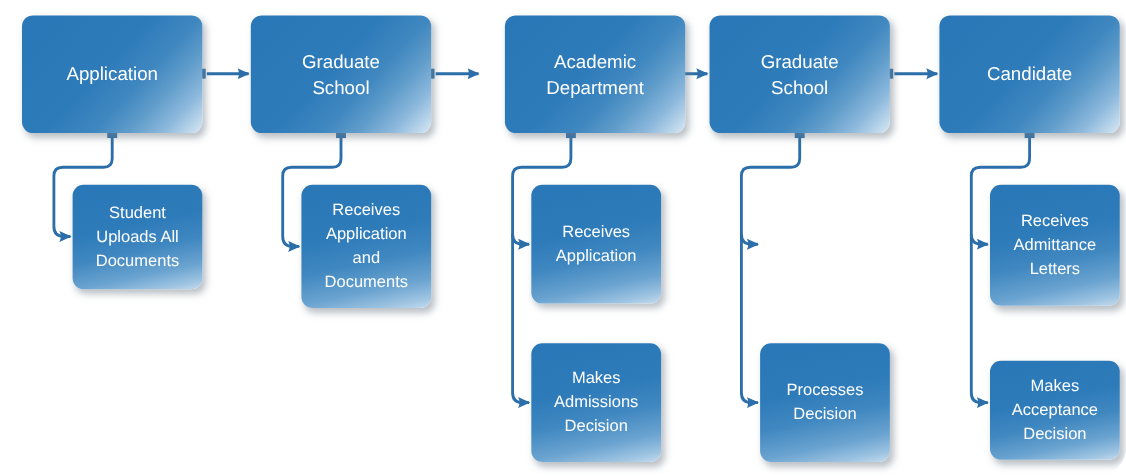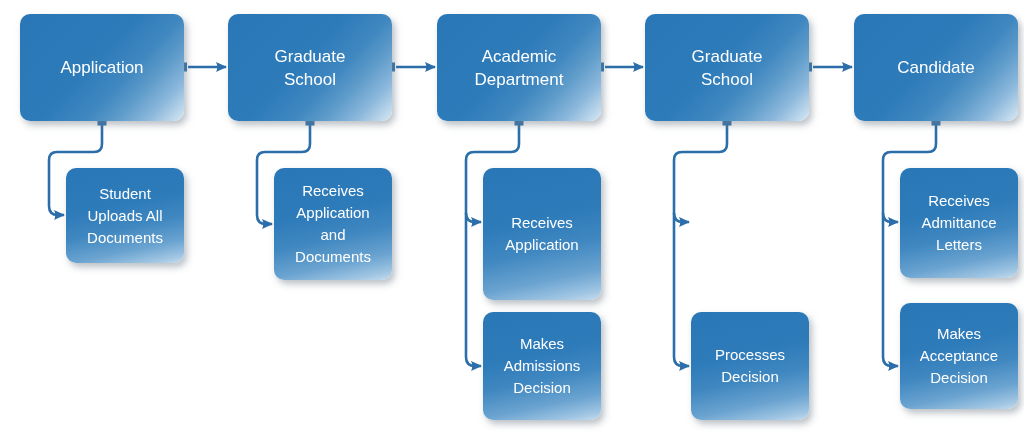--- a/index.html
+++ b/index.html
@@ -74,45 +74,45 @@
       <path d="M883,213 Q883,222 892,222 H898" marker-end="url(#arrow)"></path>
     </g>
   </svg>
 
   <div class="node main-node" style="left:20px">
     <span>Application</span>
   </div>
   <div class="node main-node" style="left:228px">
     <span>Graduate School</span>
   </div>
-  <div class="node main-node" style="left:437px">
+  <div class="node main-node" style="left:459px">
     <span>Academic Department</span>
   </div>
   <div class="node main-node" style="left:645px">
     <span>Graduate School</span>
   </div>
   <div class="node main-node" style="left:854px">
     <span>Candidate</span>
   </div>
 
   <div class="node sub-node" style="left:66px;top:168px;height:95px">
     <span>Student Uploads All Documents</span>
   </div>
   <div class="node sub-node" style="left:274px;top:168px;height:112px">
     <span>Receives Application and Documents</span>
   </div>
-  <div class="node sub-node" style="left:483px;top:168px;height:132px">
+  <div class="node sub-node" style="left:483px;top:168px;height:108px">
     <span>Receives Application</span>
   </div>
   <div class="node sub-node" style="left:483px;top:312px;height:108px">
     <span>Makes Admissions Decision</span>
   </div>
   <div class="node sub-node" style="left:691px;top:312px;height:108px">
     <span>Processes Decision</span>
   </div>
   <div class="node sub-node" style="left:900px;top:168px;height:110px">
     <span>Receives Admittance Letters</span>
   </div>
-  <div class="node sub-node" style="left:900px;top:303px;height:106px">
+  <div class="node sub-node" style="left:900px;top:328px;height:90px">
     <span>Makes Acceptance Decision</span>
   </div>
 
 </div>
 
 </body></html>

